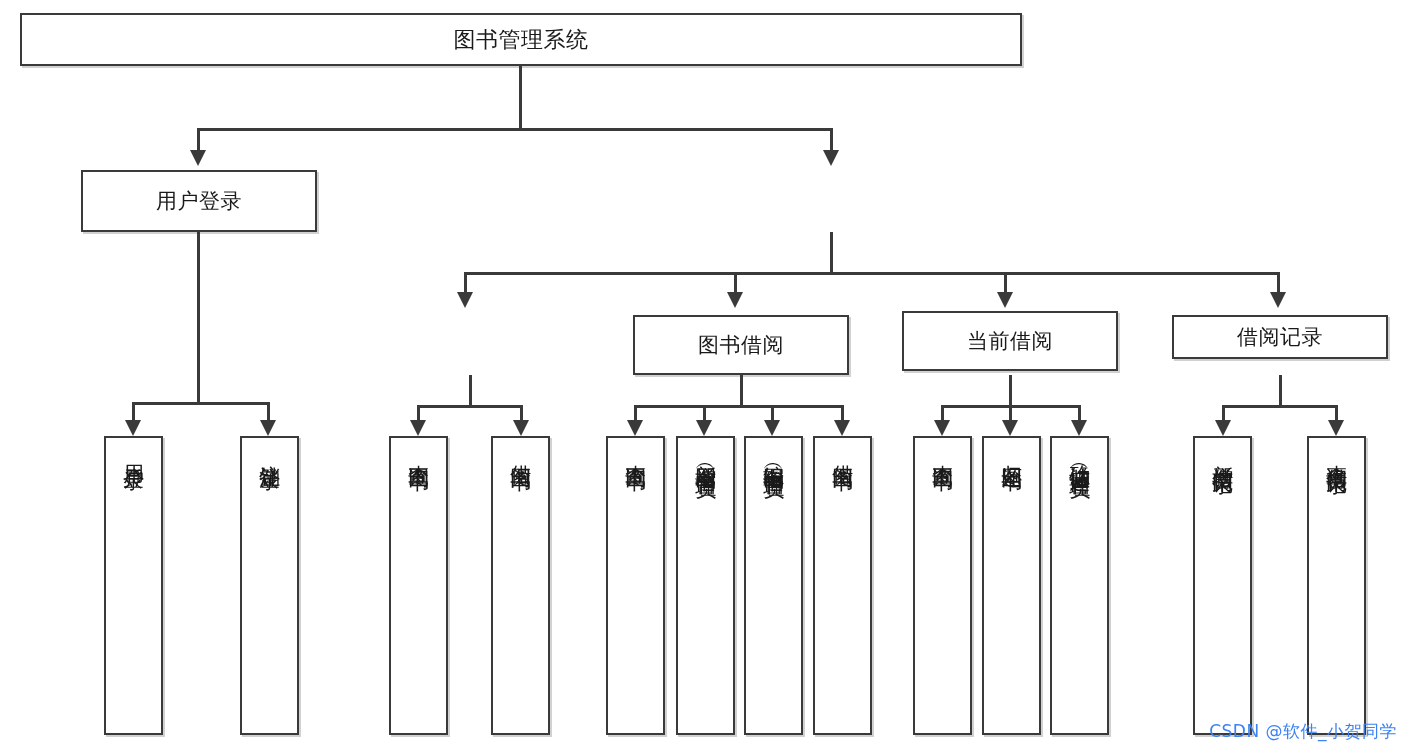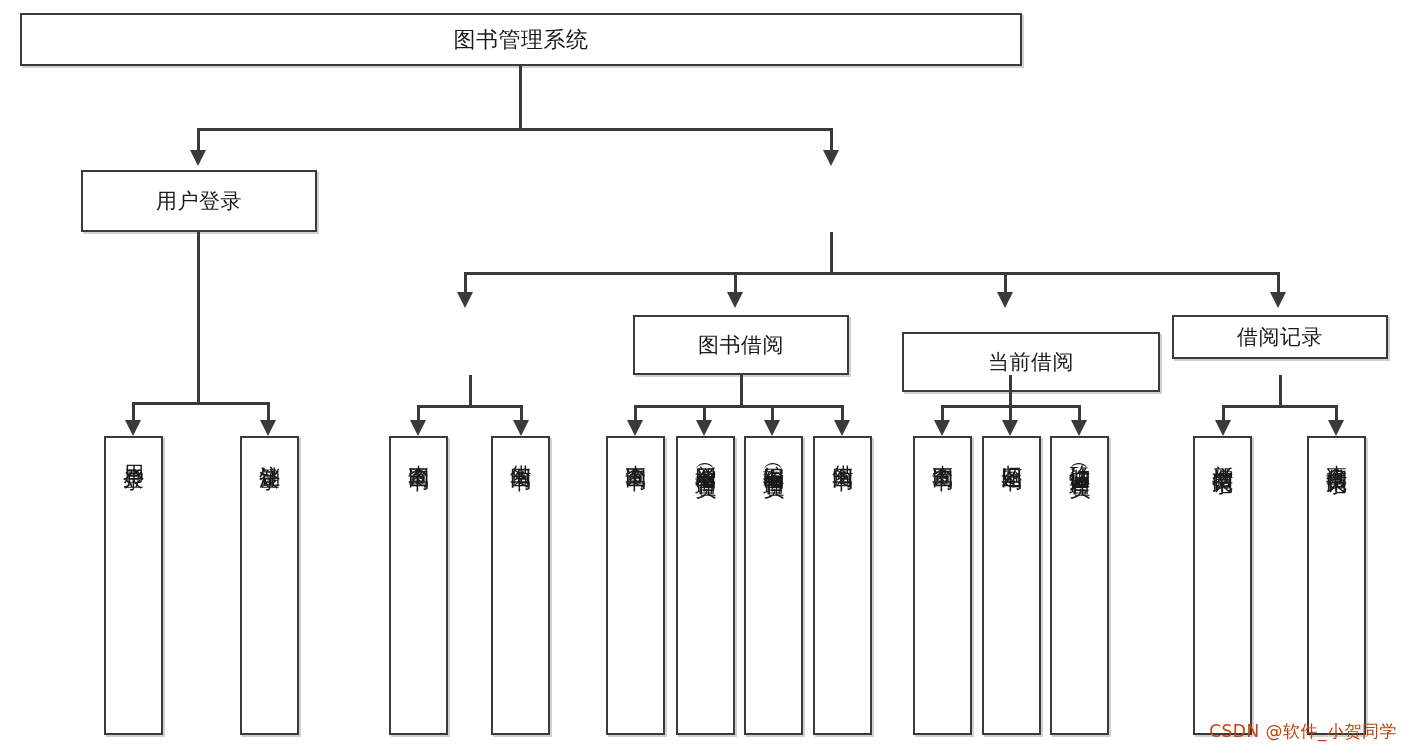--- a/index.html
+++ b/index.html
@@ -69,21 +69,21 @@
     border-left: 8px solid transparent;
     border-right: 8px solid transparent;
     border-top: 16px solid #3a3a3a;
   }
   
   #watermark {
     position: absolute;
     right: 8px;
     bottom: 4px;
     font-size: 17px;
-    color: #c2410c;
+    color: #3b82f6;
     letter-spacing: 0.5px;
     white-space: nowrap;
     pointer-events: none;
   }
 </style>
 </head>
 <body>
 
 <div id="canvas">
 
@@ -118,21 +118,21 @@
   <div class="edge v" style="left:734px; top:272px; width:3px; height:22px;"></div>
   <div class="arrow" style="left:727px; top:292px;"></div>
   <div class="edge v" style="left:1004px; top:272px; width:3px; height:22px;"></div>
   <div class="arrow" style="left:997px; top:292px;"></div>
   <div class="edge v" style="left:1277px; top:272px; width:3px; height:22px;"></div>
   <div class="arrow" style="left:1270px; top:292px;"></div>
 
   <div class="node h" style="left:633px; top:315px; width:216px; height:60px;">
     <span class="label">图书借阅</span>
   </div>
-  <div class="node h" style="left:902px; top:332px; width:258px; height:60px;">
+  <div class="node h" style="left:902px; top:311px; width:216px; height:60px;">
     <span class="label">当前借阅</span>
   </div>
   <div class="node h" style="left:1172px; top:315px; width:216px; height:44px;">
     <span class="label">借阅记录</span>
   </div>
 
   <div class="edge v" style="left:469px; top:375px; width:3px; height:32px;"></div>
   <div class="edge h" style="left:417px; top:405px; width:106px; height:3px;"></div>
   <div class="edge v" style="left:417px; top:405px; width:3px; height:18px;"></div>
   <div class="arrow" style="left:410px; top:420px;"></div>

